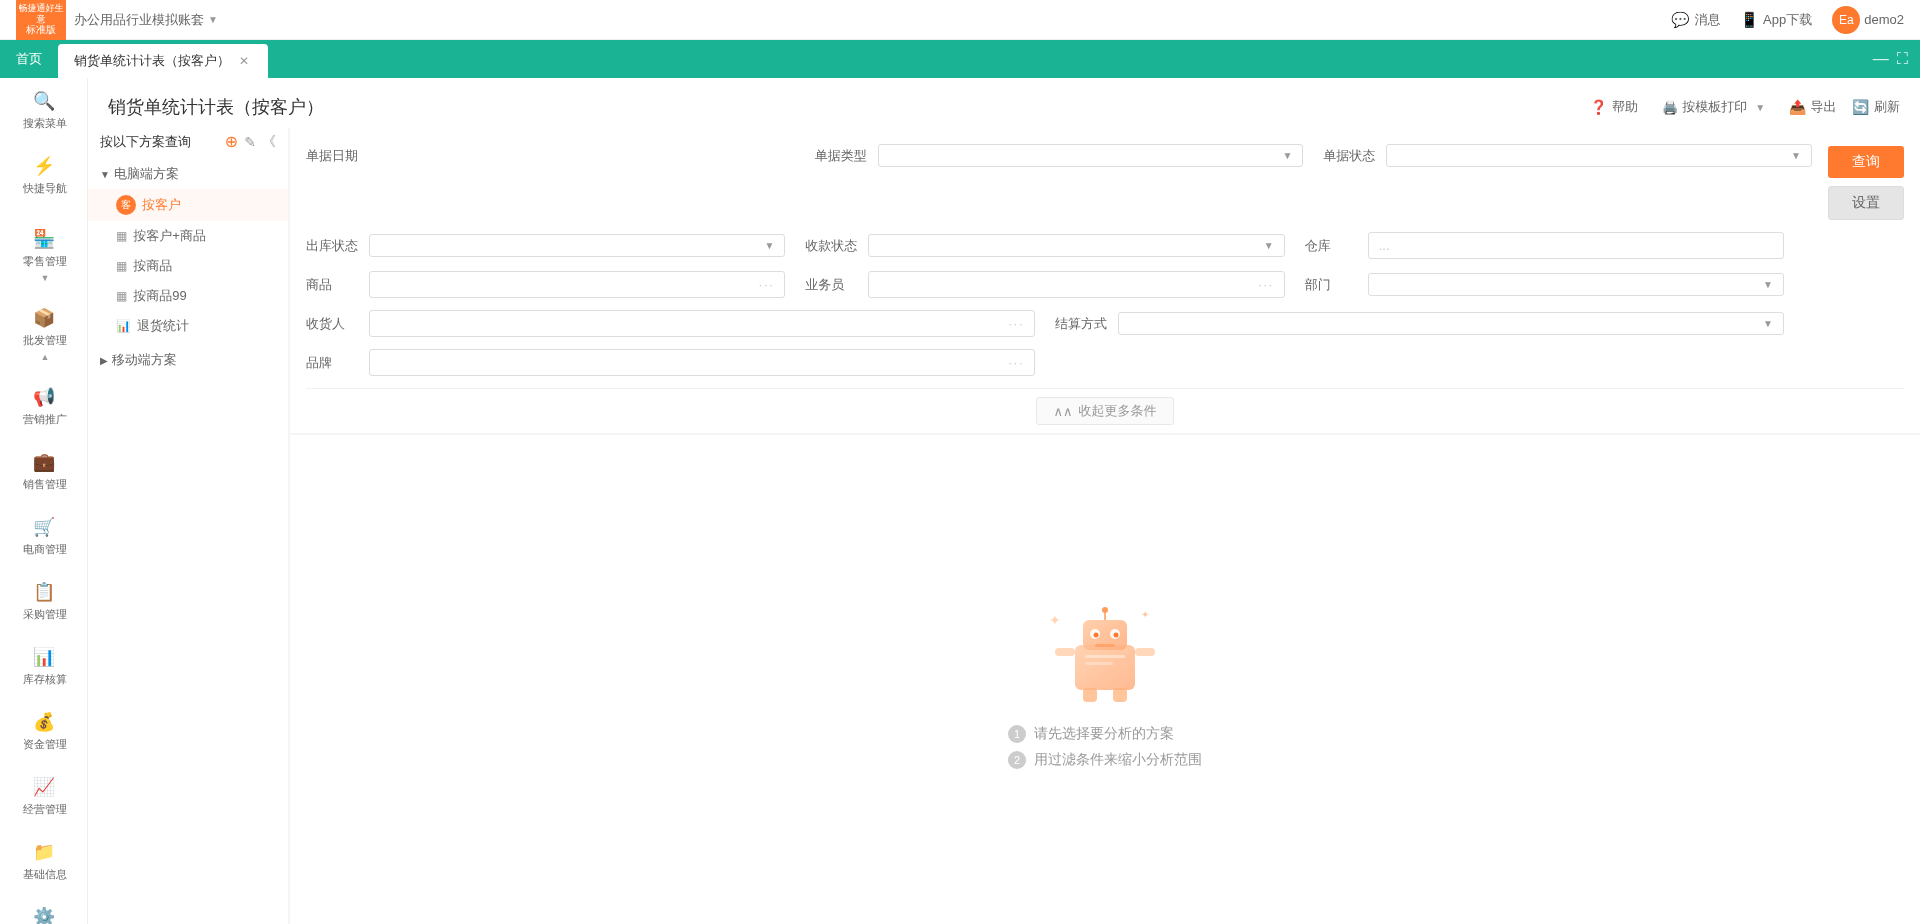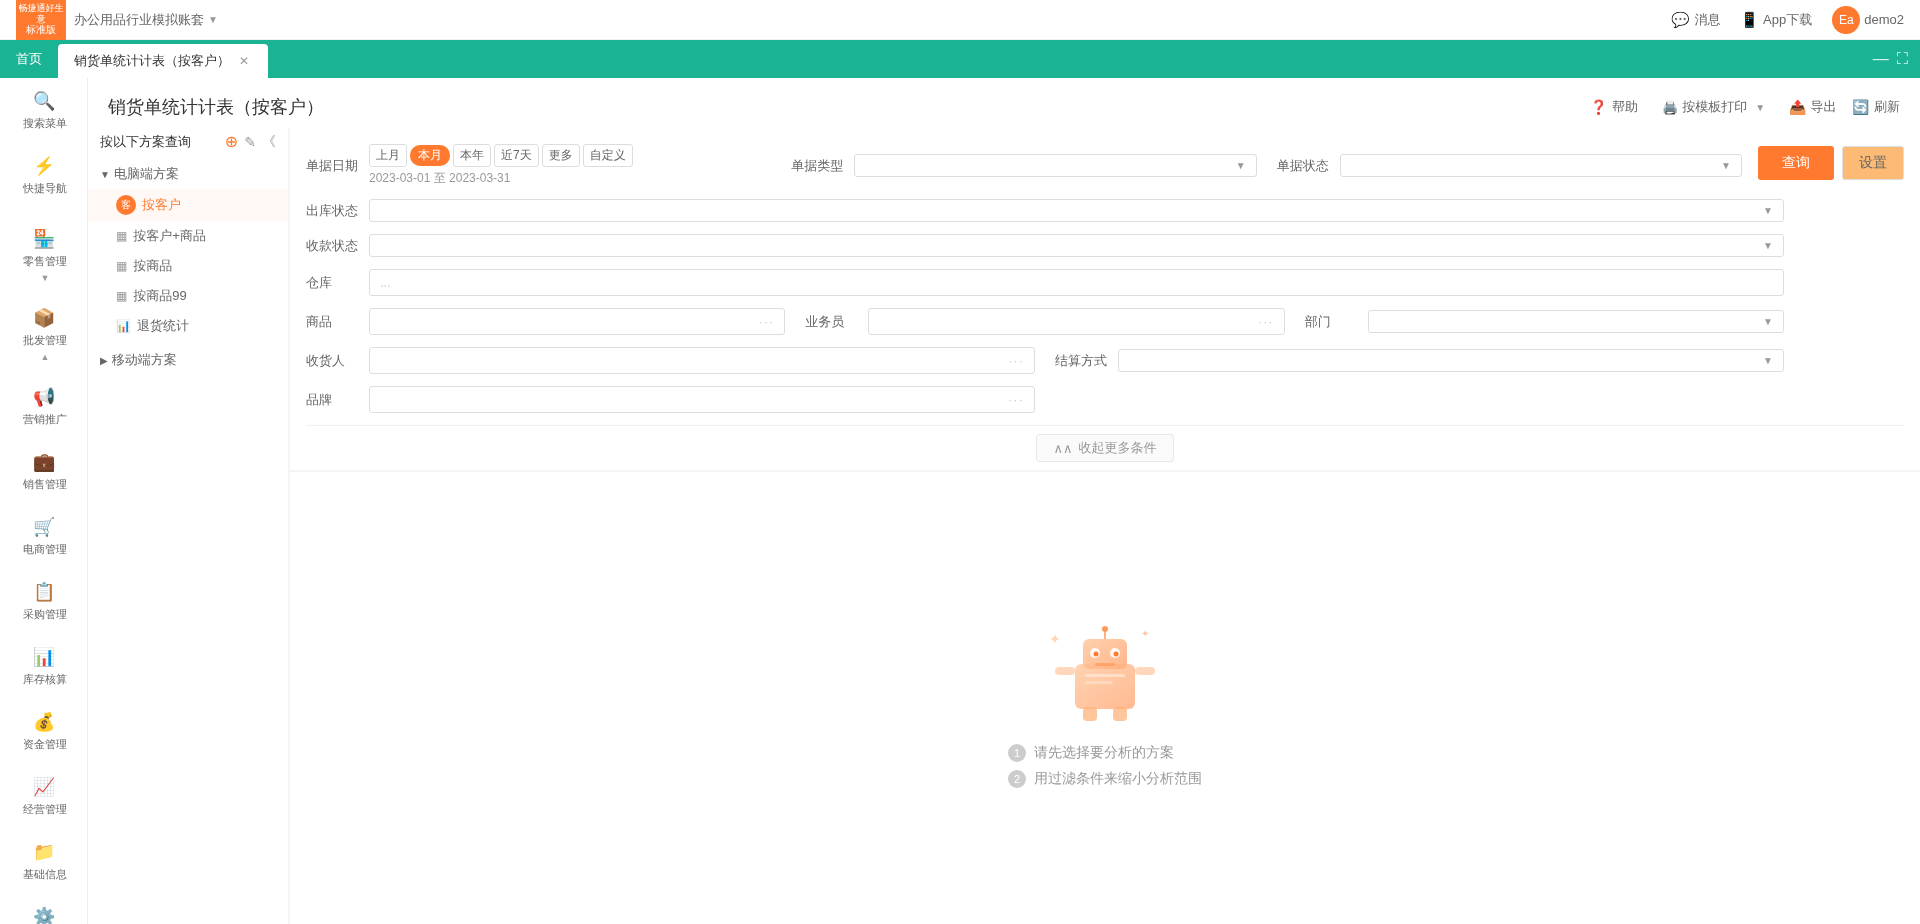--- a/index.html
+++ b/index.html
@@ -67,23 +67,23 @@
 
     
     ::-webkit-scrollbar { width: 4px; }
     ::-webkit-scrollbar-thumb { background: #ddd; border-radius: 2px; }
 
     
     .robot-svg { width: 120px; height: 120px; }
 
     
     .query-btn { background: #ff7a2f; color: #fff; border: none; padding: 7px 24px; border-radius: 3px; cursor: pointer; font-size: 14px; }
-    .settings-btn { background: #fdba74; color: #666; border: 1px solid #ddd; padding: 7px 16px; border-radius: 3px; cursor: pointer; font-size: 14px; }
-
-    .right-action-group { display: flex; flex-direction: row; gap: 8px; justify-content: flex-start; align-items: stretch; padding-top: 2px; }
+    .settings-btn { background: #e5e5e5; color: #666; border: 1px solid #ddd; padding: 7px 16px; border-radius: 3px; cursor: pointer; font-size: 14px; }
+
+    .right-action-group { display: flex; flex-direction: column; gap: 8px; justify-content: flex-start; align-items: stretch; padding-top: 2px; }
 
     .page-header-right { display: flex; align-items: center; gap: 16px; }
     .header-icon-btn { display: flex; align-items: center; gap: 4px; cursor: pointer; color: #666; font-size: 13px; }
     .header-icon-btn .icon { font-size: 14px; }
     .print-btn { display: flex; align-items: center; gap: 4px; cursor: pointer; color: #666; font-size: 13px; padding: 4px 8px; }
   </style>
 </head>
 <body>
 
 <div class="topbar">
@@ -264,31 +264,20 @@
       <div style="flex:1;display:flex;flex-direction:column;overflow:hidden;">
 
         <div style="background:#fff;padding:16px 16px 0 16px;">
 
           <div style="display:flex;gap:16px;align-items:flex-start;margin-bottom:12px;">
             <div style="flex:1;">
               <div style="display:grid;grid-template-columns:1fr 1fr 1fr;gap:24px 20px;">
 
                 <div class="filter-cell">
                   <span class="filter-cell-label">单据日期</span>
-                  <div style="display:flex;flex-direction:column;gap:3px;">
-                    <div style="display:flex;gap:3px;align-items:center;">
-                      <button style="padding:2px 6px;border:1px solid #ddd;border-radius:3px;cursor:pointer;color:#666;font-size:12px;background:#fff;">上月</button>
-                      <button style="padding:2px 8px;border:none;border-radius:10px;cursor:pointer;color:#fff;font-size:12px;background:#ff7a2f;">本月</button>
-                      <button style="padding:2px 6px;border:1px solid #ddd;border-radius:3px;cursor:pointer;color:#666;font-size:12px;background:#fff;">本年</button>
-                      <button style="padding:2px 6px;border:1px solid #ddd;border-radius:3px;cursor:pointer;color:#666;font-size:12px;background:#fff;">近7天</button>
-                      <button style="padding:2px 6px;border:1px solid #ddd;border-radius:3px;cursor:pointer;color:#666;font-size:12px;background:#fff;">更多</button>
-                      <button style="padding:2px 6px;border:1px solid #ddd;border-radius:3px;cursor:pointer;color:#666;font-size:12px;background:#fff;">自定义</button>
-                    </div>
-                    <div style="color:#999;font-size:12px;">2023-03-01 至 2023-03-31</div>
-                  </div>
                 </div>
 
                 <div class="filter-cell">
                   <span class="filter-cell-label">单据类型</span>
                   <div class="filter-cell-control" style="flex:1;">
                     <span class="filter-cell-placeholder"></span>
                     <span class="filter-dropdown-icon">▼</span>
                   </div>
                 </div>
 
@@ -301,21 +290,21 @@
                 </div>
               </div>
             </div>
 
             <div class="right-action-group">
               <button class="query-btn">查询</button>
               <button class="settings-btn">设置</button>
             </div>
           </div>
 
-          <div style="display:grid;grid-template-columns:1fr;gap:12px 20px;margin-bottom:12px;padding-right:120px;">
+          <div style="display:grid;grid-template-columns:1fr 1fr 1fr;gap:30px 20px;margin-bottom:12px;padding-right:120px;">
             <div class="filter-cell">
               <span class="filter-cell-label">出库状态</span>
               <div class="filter-cell-control" style="flex:1;">
                 <span class="filter-cell-placeholder"></span>
                 <span class="filter-dropdown-icon">▼</span>
               </div>
             </div>
             <div class="filter-cell">
               <span class="filter-cell-label">收款状态</span>
               <div class="filter-cell-control" style="flex:1;">

